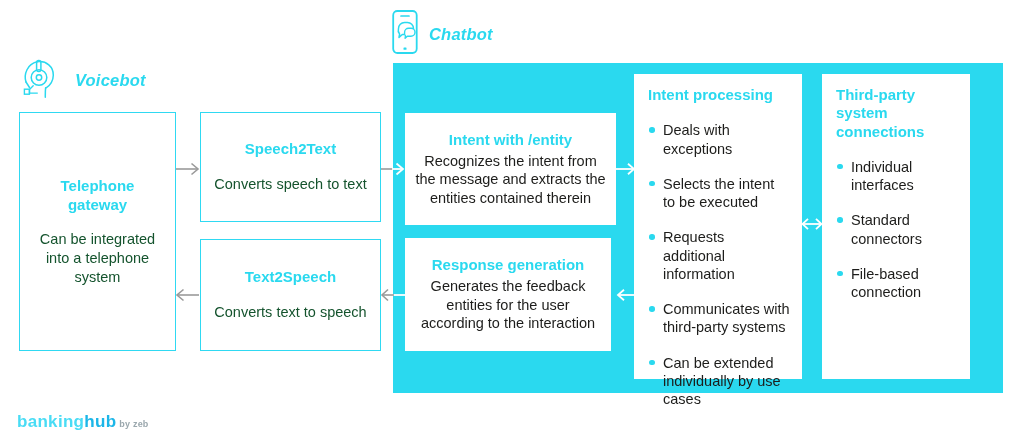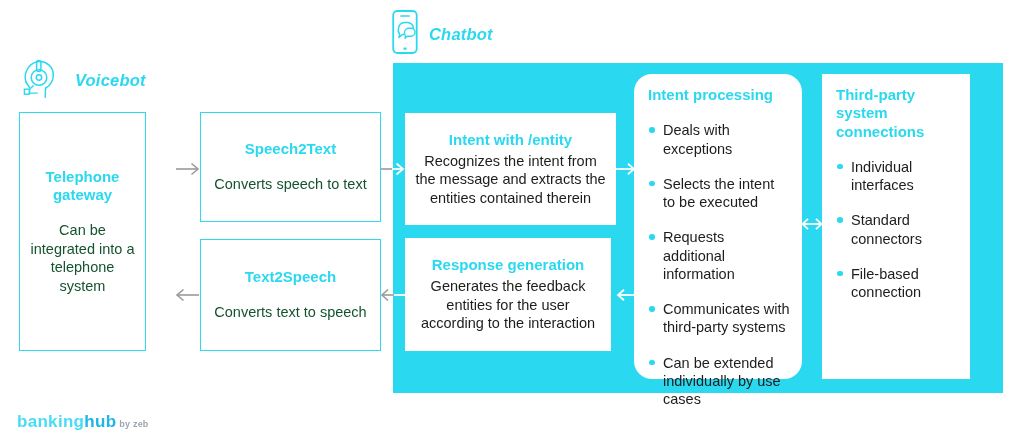--- a/index.html
+++ b/index.html
@@ -186,21 +186,21 @@
         <circle cx="23" cy="21.5" r="2.7" stroke="#2ad9ef" stroke-width="1.5" fill="none"></circle>
         <rect x="20.6" y="4.6" width="4.3" height="11" rx="2" stroke="#2ad9ef" stroke-width="1.5" fill="none"></rect>
         <path d="M17.2 29.8L13.5 33.5v3.6" stroke="#2ad9ef" stroke-width="1.4" stroke-linecap="round" fill="none"></path>
         <path d="M13.5 37.1h7.8" stroke="#2ad9ef" stroke-width="1.4" stroke-linecap="round"></path>
         <rect x="8.4" y="33.2" width="5" height="5" stroke="#2ad9ef" stroke-width="1.4" fill="none"></rect>
       </svg>
     </span>
     <span class="cap">Voicebot</span>
   </div>
 
-  <div class="abs obox" style="left:19px; top:112px; width:127px; height:239px;">
+  <div class="abs obox" style="left:19px; top:112px; width:157px; height:239px;">
     <div class="ttl">Telephone gateway</div>
     <div class="txt">Can be integrated into a telephone system</div>
   </div>
 
   <div class="abs obox" style="left:200px; top:112px; width:181px; height:110px;">
     <div class="ttl">Speech2Text</div>
     <div class="txt">Converts speech to text</div>
   </div>
 
   <div class="abs obox" style="left:200px; top:239px; width:181px; height:112px;">
@@ -211,21 +211,21 @@
   <div class="abs wcard center" style="left:405px; top:113px; width:211px; height:112px;">
     <div class="ttl">Intent with /entity</div>
     <div class="txt">Recognizes the intent from the message and extracts the entities contained therein</div>
   </div>
 
   <div class="abs wcard center" style="left:405px; top:238px; width:206px; height:113px;">
     <div class="ttl">Response generation</div>
     <div class="txt">Generates the feedback entities for the user according to the interaction</div>
   </div>
 
-  <div class="abs lcard" style="left:634px; top:74px; width:168px; height:305px;border-radius:18px;">
+  <div class="abs lcard" style="left:634px; top:74px; width:168px; height:305px;">
     <div class="ttl">Intent processing</div>
     <ul>
       <li>Deals with exceptions</li>
       <li>Selects the intent to be executed</li>
       <li>Requests additional information</li>
       <li>Communicates with third-party systems</li>
       <li>Can be extended individually by use cases</li>
     </ul>
   </div>
 

